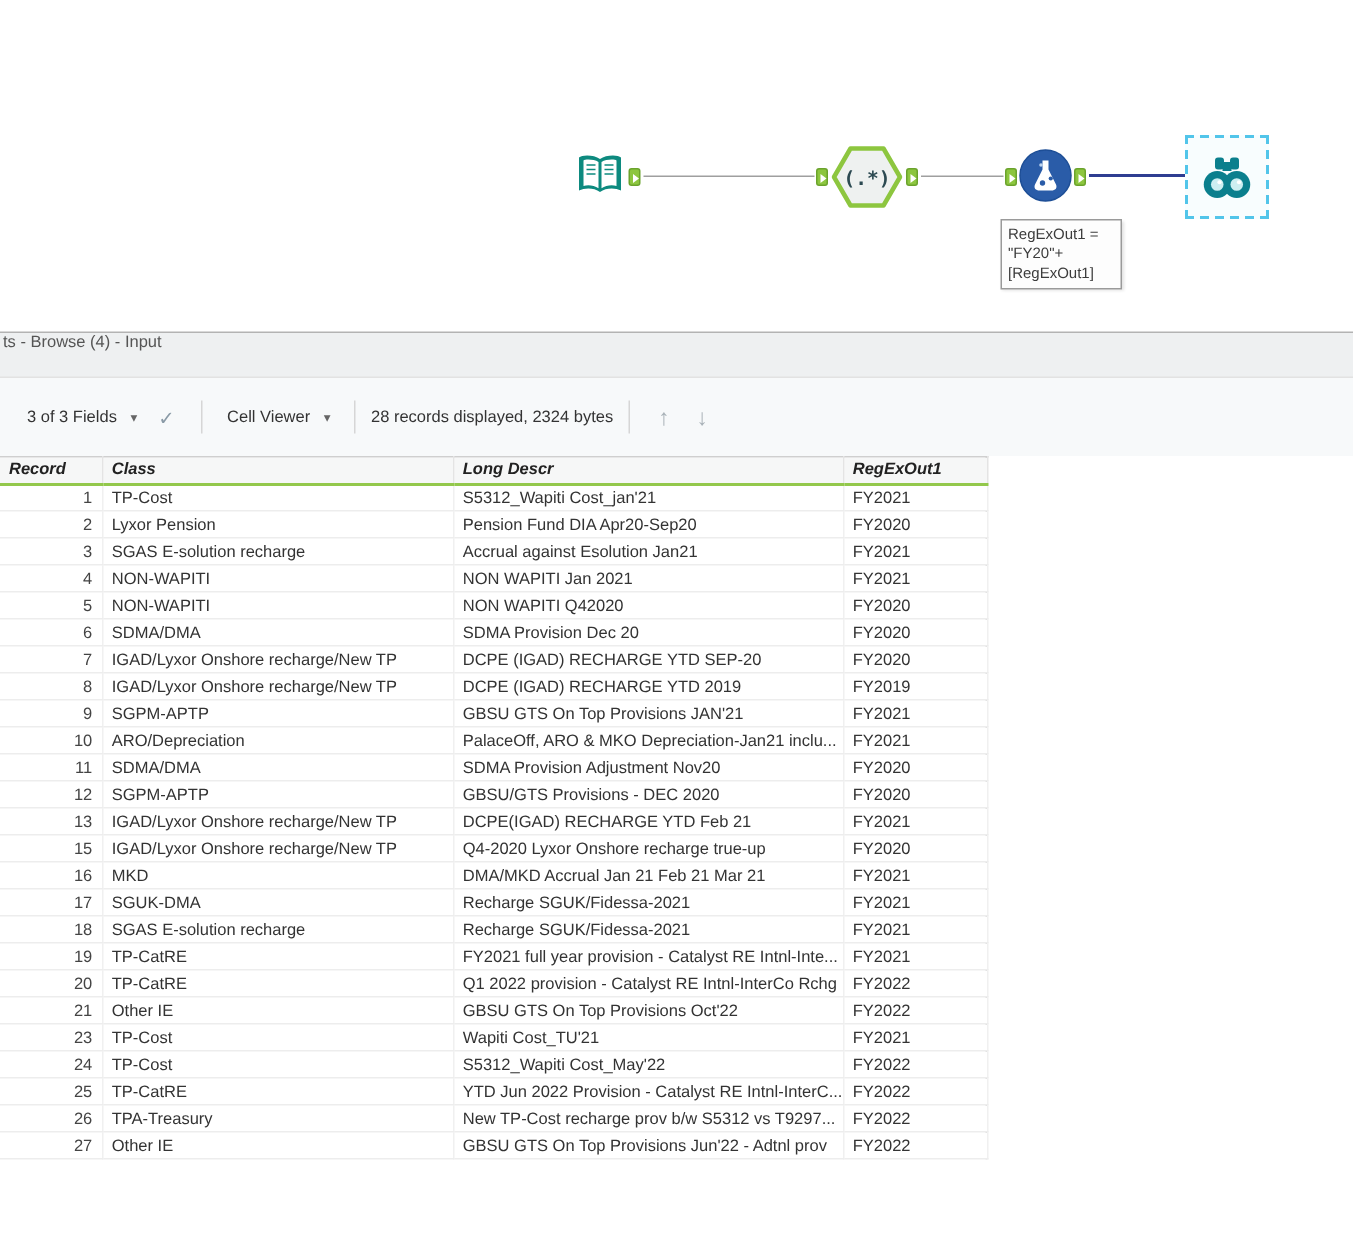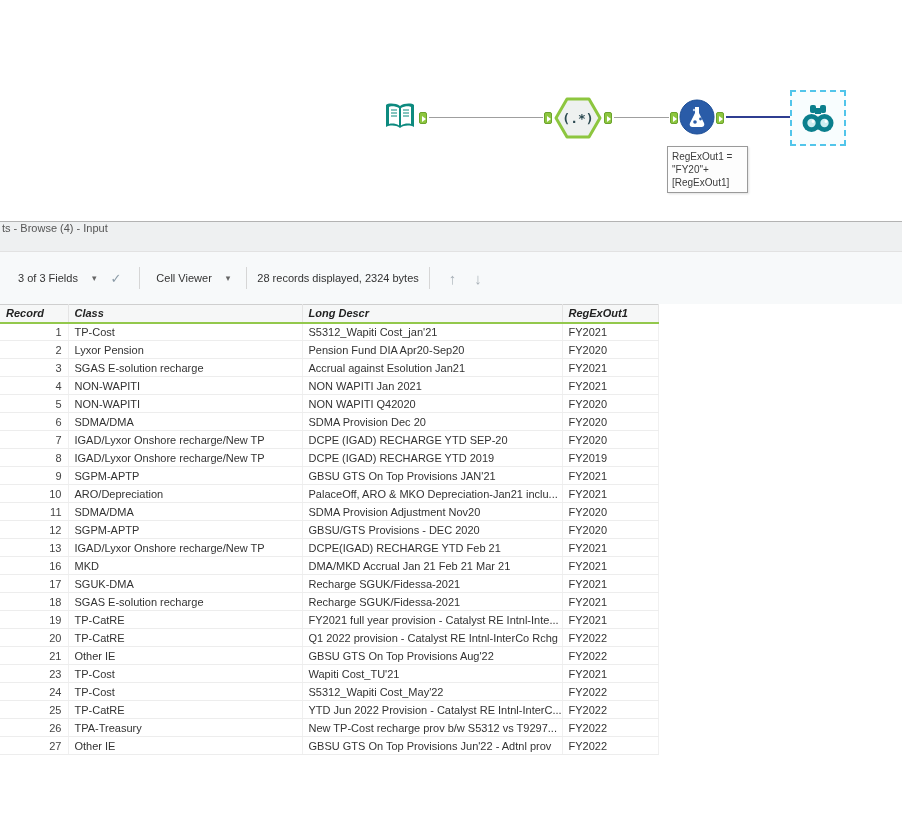--- a/index.html
+++ b/index.html
@@ -21,21 +21,21 @@
   .annotation { position: absolute; left: 667px; top: 146px; width: 81px;
     background: #fdfdfd; border: 1px solid #9a9a9a; padding: 3px 4px;
     font-size: 10px; line-height: 1.3; color: #3c3c3c; box-shadow: 1px 1px 2px rgba(0,0,0,0.12); }
 
   
   .results-header { height: 30px; background: #eef0f1; border-bottom: 1px solid #e2e2e2;
     display: flex; align-items: flex-start; padding-left: 2px; font-size: 11px; color: #555; }
   .toolbar-area { height: 52px; background: #f7f9fa; display: flex; align-items: center;
     padding-left: 12px; }
   .toolbar { display: flex; align-items: center; font-size: 11px; color: #333; }
-  .tb-item { display: flex; align-items: center; gap: 14px; padding: 4px 6px; cursor: default; }
+  .tb-item { display: flex; align-items: center; gap: 9px; padding: 4px 6px; cursor: default; }
   .caret { font-size: 9px; color: #666; }
   .check { color: #8a9aa6; font-size: 13px; padding: 0 8px; }
   .tb-divider { width: 1px; height: 22px; background: #d6d6d6; margin: 0 10px; }
   .nav-arrow { font-size: 15px; color: #a9b2b8; padding: 0 9px; }
 
   
   .grid-wrap { width: 658px; background: #fff; border-right: 1px solid #d9d9d9; }
   table { border-collapse: collapse; width: 658px; table-layout: fixed;
     font-size: 11px; color: #333; }
   col.c-record { width: 68px; } col.c-class { width: 234px; }
@@ -219,20 +219,26 @@
           <td>GBSU/GTS Provisions - DEC 2020</td>
           <td>FY2020</td>
         </tr>
         <tr>
           <td class="num">13</td>
           <td>IGAD/Lyxor Onshore recharge/New TP</td>
           <td>DCPE(IGAD) RECHARGE YTD Feb 21</td>
           <td>FY2021</td>
         </tr>
         <tr>
+          <td class="num">15</td>
+          <td>IGAD/Lyxor Onshore recharge/New TP</td>
+          <td>Q4-2020 Lyxor Onshore recharge true-up</td>
+          <td>FY2020</td>
+        </tr>
+        <tr>
           <td class="num">16</td>
           <td>MKD</td>
           <td>DMA/MKD Accrual Jan 21 Feb 21 Mar 21</td>
           <td>FY2021</td>
         </tr>
         <tr>
           <td class="num">17</td>
           <td>SGUK-DMA</td>
           <td>Recharge SGUK/Fidessa-2021</td>
           <td>FY2021</td>
@@ -251,21 +257,21 @@
         </tr>
         <tr>
           <td class="num">20</td>
           <td>TP-CatRE</td>
           <td>Q1 2022 provision - Catalyst RE Intnl-InterCo Rchg</td>
           <td>FY2022</td>
         </tr>
         <tr>
           <td class="num">21</td>
           <td>Other IE</td>
-          <td>GBSU GTS On Top Provisions Aug'22</td>
+          <td>GBSU GTS On Top Provisions Oct'22</td>
           <td>FY2022</td>
         </tr>
         <tr>
           <td class="num">23</td>
           <td>TP-Cost</td>
           <td>Wapiti Cost_TU'21</td>
           <td>FY2021</td>
         </tr>
         <tr>
           <td class="num">24</td>

